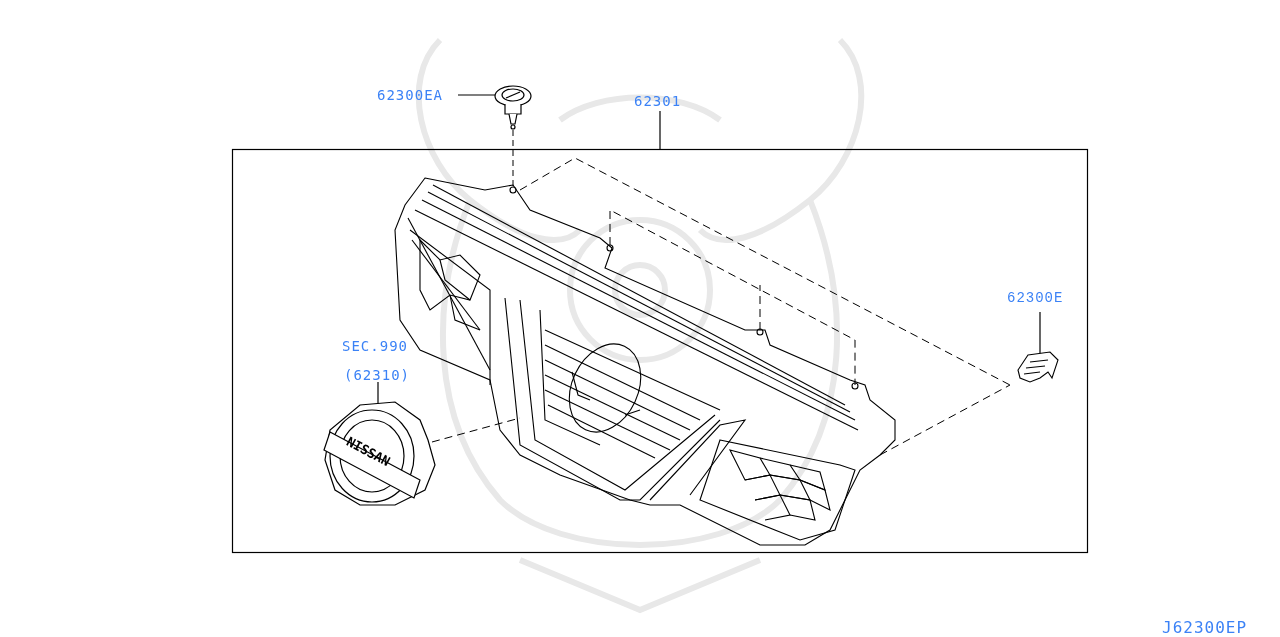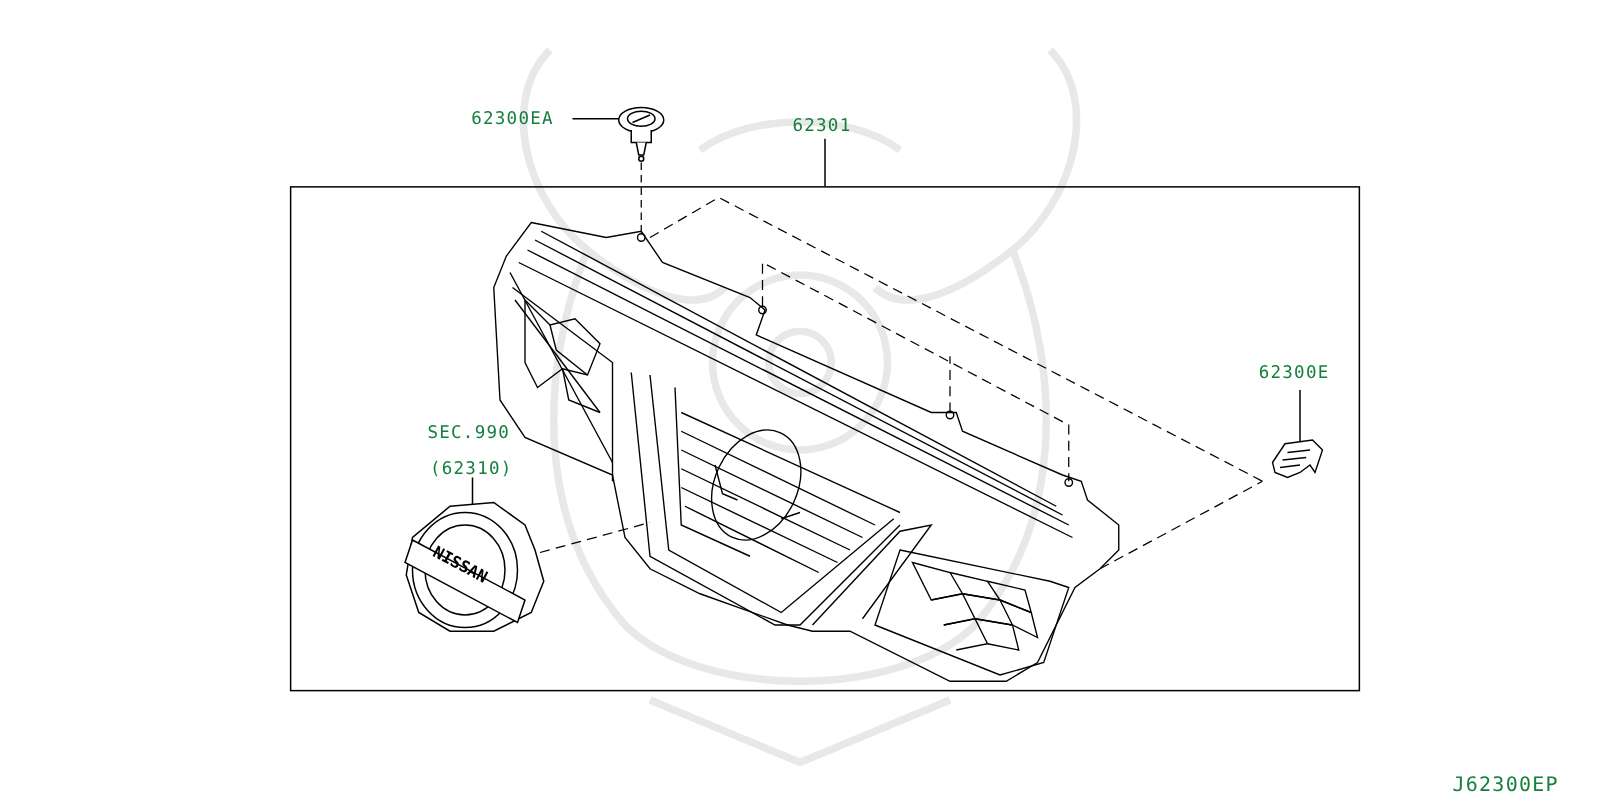--- a/index.html
+++ b/index.html
@@ -1,18 +1,18 @@
 <!DOCTYPE html>
 <html><head>
   <meta charset="utf-8">
   <style>
     html, body { margin: 0; padding: 0; background: #ffffff; }
     body { width: 1280px; height: 637px; position: relative; overflow: hidden; font-family: "DejaVu Sans Mono", monospace; }
     .canvas { position: absolute; left: 0; top: 0; width: 1280px; height: 637px; }
-    .label { position: absolute; font-family: "DejaVu Sans Mono", monospace; font-size: 14px; letter-spacing: 1px; color: #15803d; line-height: 16px; white-space: nowrap; }
+    .label { position: absolute; font-family: "DejaVu Sans Mono", monospace; font-size: 14px; letter-spacing: 1px; color: #3b82f6; line-height: 16px; white-space: nowrap; }
     svg { position: absolute; left: 0; top: 0; }
   </style>
 </head>
 <body>
 
 <div class="canvas">
 
   <svg width="1280" height="637" viewBox="0 0 1280 637">
 
     <g fill="none" stroke="#e8e8e8" stroke-width="6">
@@ -110,17 +110,17 @@
       <path d="M360 405 L395 402 L420 420 L428 440 L435 465 L425 490 L395 505 L360 505 L335 490 L325 460 L330 430 Z"></path>
       <ellipse cx="372" cy="456" rx="42" ry="46"></ellipse>
       <ellipse cx="372" cy="456" rx="32" ry="36"></ellipse>
       <path d="M330 432 L420 480 L414 498 L324 450 Z"></path>
       <text x="340" y="458" font-family="DejaVu Sans Mono, monospace" font-size="13" font-weight="bold" transform="rotate(28 370 462)" fill="#000" stroke="none">NISSAN</text>
     </g>
   </svg>
 
   <div class="label" style="left:377px; top:87px;">62300EA</div>
   <div class="label" style="left:634px; top:93px;text-align:right;">62301</div>
-  <div class="label" style="left:1007px; top:290px;">62300E</div>
+  <div class="label" style="left:1007px; top:290px;font-family:Liberation Mono, monospace;">62300E</div>
   <div class="label" style="left:342px; top:338px;">SEC.990</div>
   <div class="label" style="left:344px; top:367px;">(62310)</div>
   <div class="label" style="left:1162px; top:620px; font-size:16px;">J62300EP</div>
 </div>
 
 </body></html>

